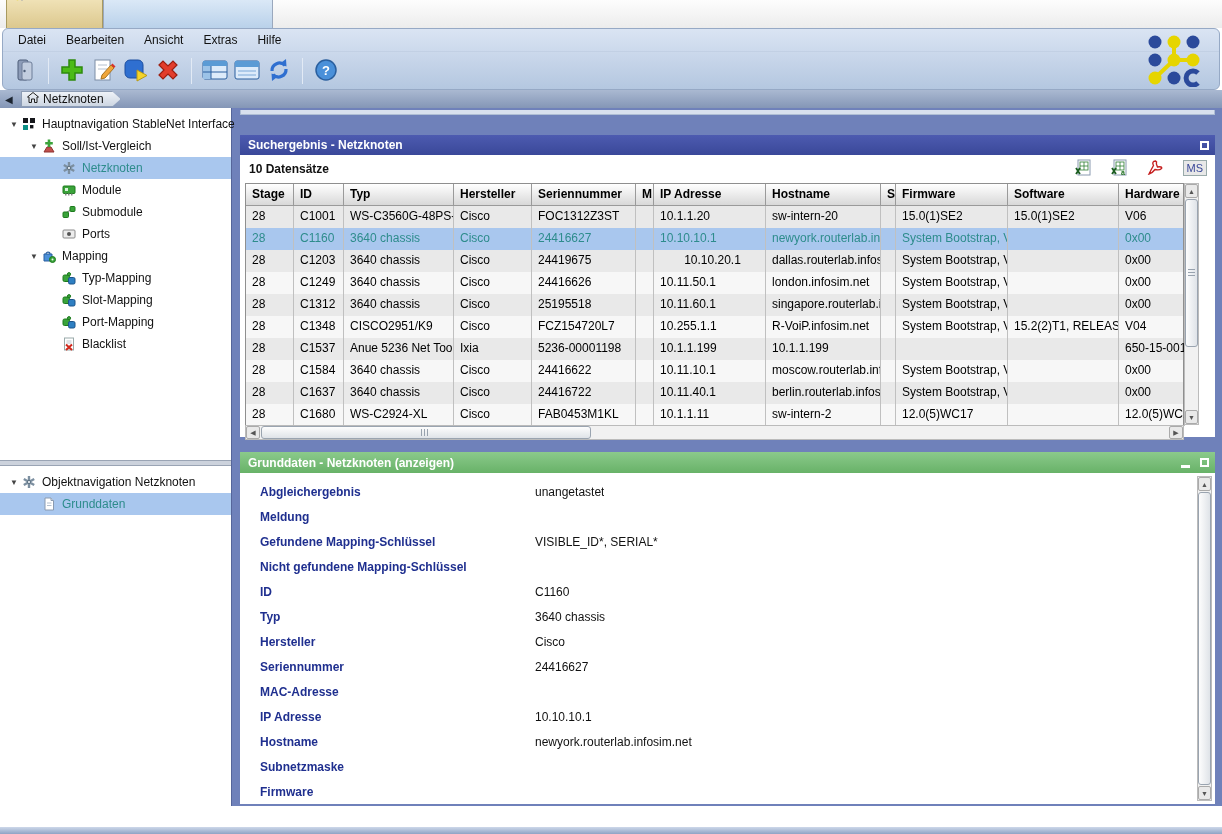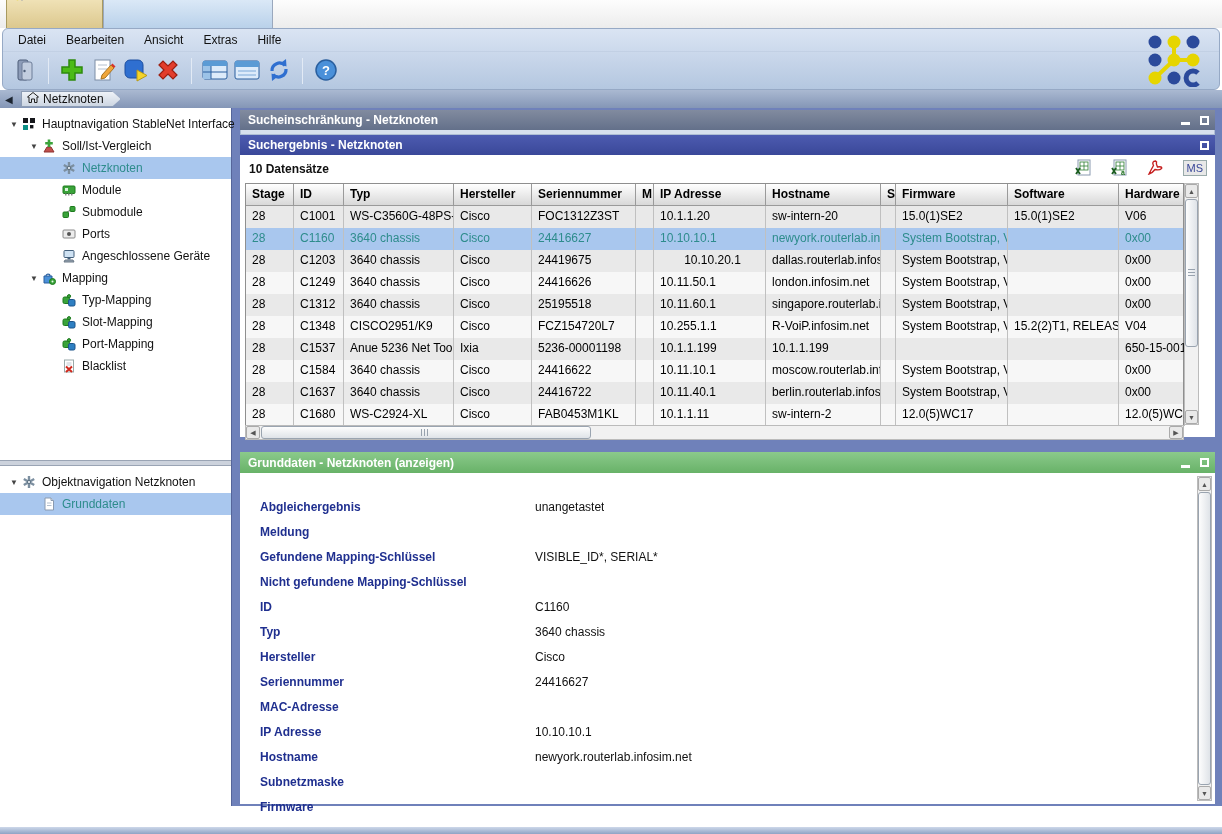--- a/index.html
+++ b/index.html
@@ -102,21 +102,21 @@
   .hscroll { position:absolute; left:5px; top:270px; width:939px; height:15px;
     background:#f1f1f1; border:1px solid #bbb; }
   .hscroll .scroll-btn { position:absolute; top:0; width:14px; height:13px; }
   .hthumb { position:absolute; top:0; left:15px; width:330px; height:13px;
     background:linear-gradient(#fdfdfd,#dfe3e8); border:1px solid #9aa4b0; border-radius:3px; cursor:grab; }
   .grip-v { position:absolute; top:2px; bottom:2px; left:50%; width:9px; margin-left:-5px;
     background:repeating-linear-gradient(90deg,#98a2ae 0 1px, transparent 1px 3px); }
 
   
   .panel-grunddaten { top:344px; height:248px; }
-  .panel-grunddaten .panel-body { position:relative; background:#fff; height:331px; padding:21px 24px 0 20px; }
+  .panel-grunddaten .panel-body { position:relative; background:#fff; height:331px; padding:6px 24px 0 20px; }
   .field-row { display:flex; height:25px; align-items:center; }
   .field-label { width:275px; font-weight:bold; color:#1f2f8f; flex:none; }
   .field-value { color:#111; white-space:nowrap; overflow:hidden; }
   .vscroll2 { position:absolute; right:3px; top:3px; bottom:3px; width:15px;
     background:#f1f1f1; border:1px solid #bbb; display:flex; flex-direction:column; }
   .vscroll2 .scroll-btn { width:13px; height:14px; flex:none; }
   .vthumb2 { flex:1; margin:1px 0; background:linear-gradient(90deg,#fdfdfd,#dfe3e8);
     border:1px solid #9aa4b0; border-radius:3px; position:relative; cursor:grab; }
 
   
@@ -330,31 +330,20 @@
         <div class="tree-row" style="padding-left: 46px;">
           <span class="caret"></span>
           <span class="tree-icon">
             <svg width="14" height="14" viewBox="0 0 14 14">
               <rect x="1" y="3" width="12" height="8" rx="1" fill="#ececec" stroke="#8a8a8a"></rect>
               <circle cx="7" cy="7" r="2" fill="#555"></circle>
             </svg>
           </span>
           <span class="tree-label">Ports</span>
         </div>
-        <div class="tree-row" style="padding-left: 46px;">
-          <span class="caret"></span>
-          <span class="tree-icon">
-            <svg width="14" height="14" viewBox="0 0 14 14">
-              <rect x="2" y="1.5" width="10" height="7" rx="1" fill="#cfe2f3" stroke="#44607c"></rect>
-              <rect x="5.5" y="8.5" width="3" height="2" fill="#44607c"></rect>
-              <path d="M3 11 H11 L12 13 H2 Z" fill="#98a6b4" stroke="#6a7886"></path>
-            </svg>
-          </span>
-          <span class="tree-label">Angeschlossene Geräte</span>
-        </div>
         <div class="tree-row" style="padding-left: 26px;">
           <span class="caret">▼</span>
           <span class="tree-icon">
             <svg width="14" height="14" viewBox="0 0 14 14">
               <path d="M2 5 H10 V12 H2 Z" fill="#4a90d9" stroke="#2a5f9e"></path>
               <path d="M4 5 C4 2.5 8 2.5 8 5" fill="none" stroke="#2a5f9e" stroke-width="1.2"></path>
               <circle cx="10.5" cy="10.5" r="3" fill="#3aa33a" stroke="#1d7a1d"></circle>
               <circle cx="10.5" cy="10.5" r="1" fill="#e8f8e8"></circle>
             </svg>
           </span>
@@ -429,27 +418,20 @@
             </svg>
           </span>
           <span class="tree-label">Grunddaten</span>
         </div>
       </div>
   </div>
 
   <div class="main">
 
     <div class="panel panel-suche">
-      <div class="panel-header grey">
-        <span>Sucheinschränkung - Netzknoten</span>
-        <span class="win-btns">
-          <span class="btn-min"></span>
-          <span class="btn-max"></span>
-        </span>
-      </div>
       <div class="suche-collapsed"></div>
     </div>
 
     <div class="panel panel-ergebnis">
       <div class="panel-header blue">
         <span>Suchergebnis - Netzknoten</span>
         <span class="win-btns">
             <span class="btn-max"></span>
           </span>
       </div>

